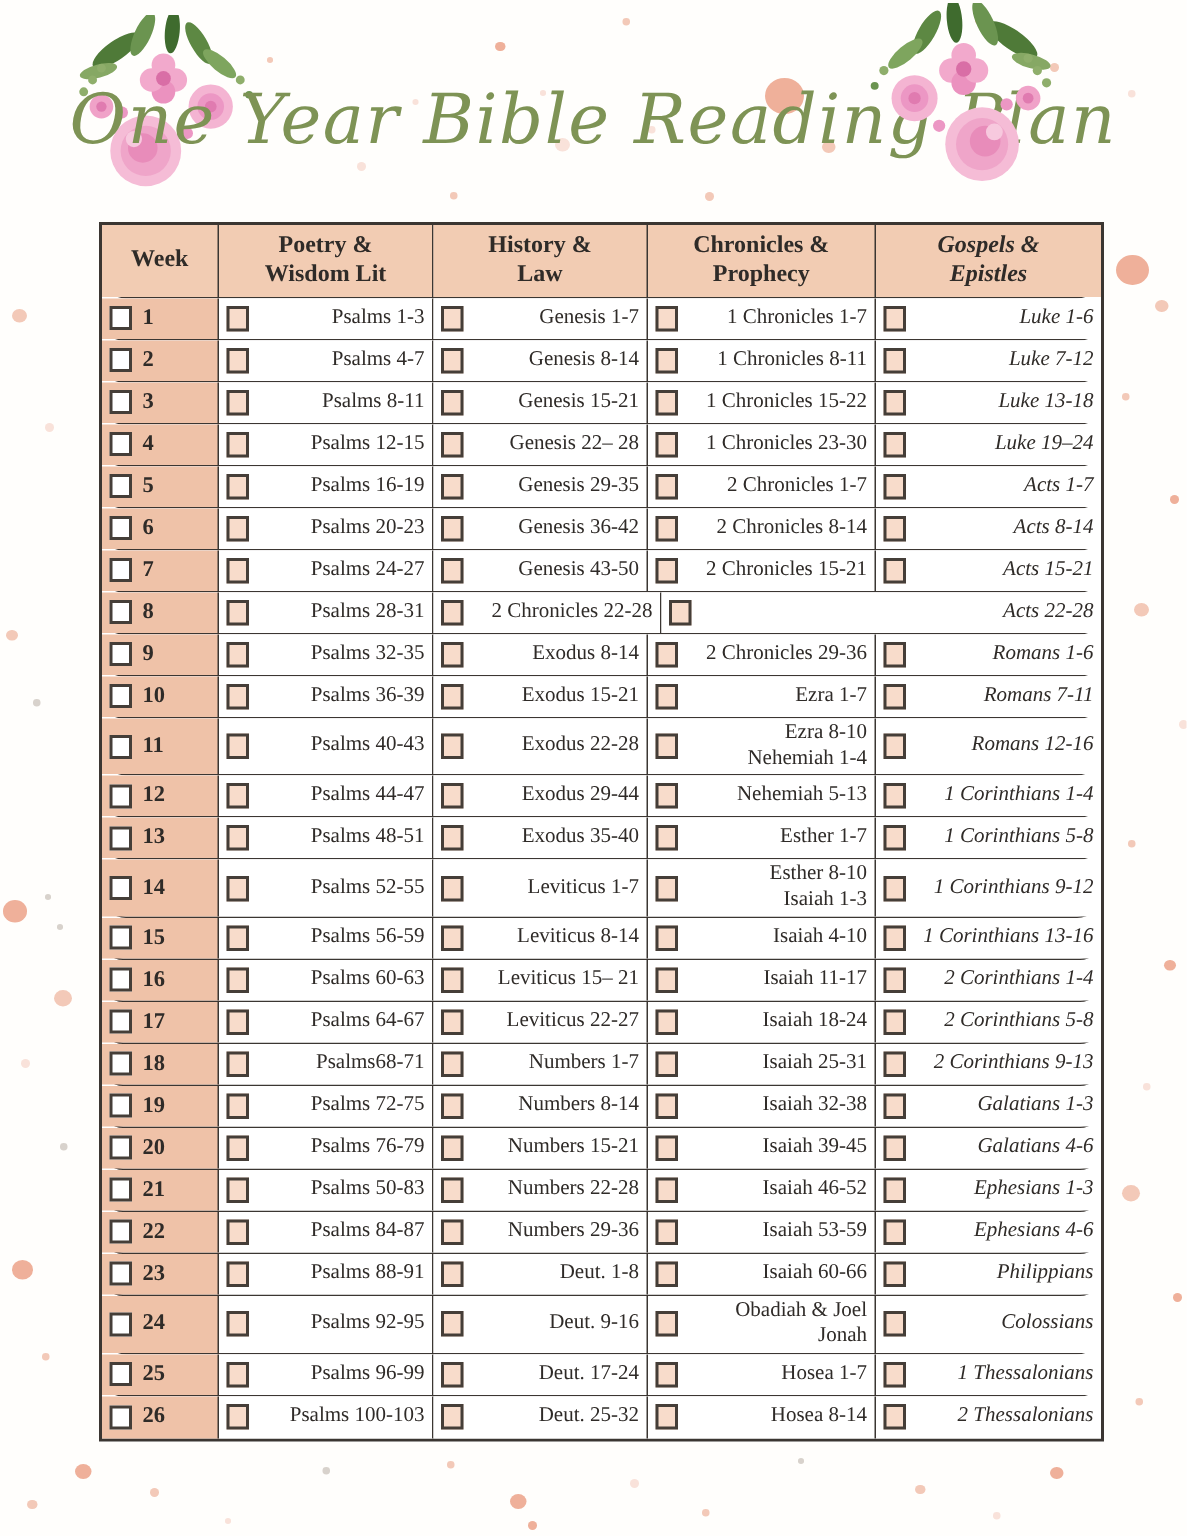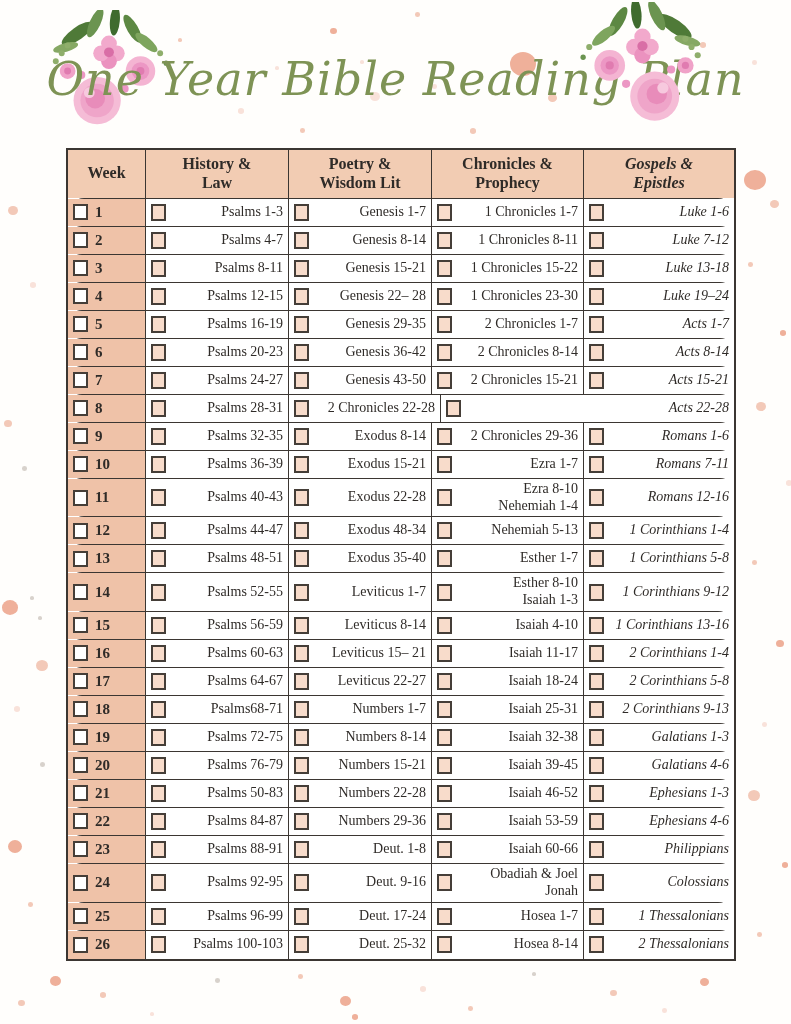--- a/index.html
+++ b/index.html
@@ -183,24 +183,24 @@
           <circle cx="44" cy="66" r="4" fill="#ec97c4"></circle>
             <circle cx="88" cy="80" r="4" fill="#ec97c4"></circle>
         </g>
       </svg>
     </div>
   </div>
 
   <div class="plan-table">
     <div class="tr thead">
       <div class="th c-week">Week</div>
+      <div class="th c-poetry">Poetry &amp;
+Wisdom Lit</div>
       <div class="th c-history">History &amp;
 Law</div>
-      <div class="th c-poetry">Poetry &amp;
-Wisdom Lit</div>
       <div class="th c-chron">Chronicles &amp;
 Prophecy</div>
       <div class="th c-gospel">Gospels &amp;
 Epistles</div>
     </div>
     <div class="tbody" id="rows">
   <div class="tr">
     <div class="td c-week">
       <span class="cb white"></span>
       <span class="week-num">1</span>
@@ -454,21 +454,21 @@
     <div class="td c-week">
       <span class="cb white"></span>
       <span class="week-num">12</span>
     </div>
     <div class="td data c-poetry">
       <span class="cb"></span>
       <span class="cell-text">Psalms 44-47</span>
     </div>
     <div class="td data c-history">
       <span class="cb"></span>
-      <span class="cell-text">Exodus 48-34</span>
+      <span class="cell-text">Exodus 29-44</span>
     </div>
     <div class="td data c-chron">
       <span class="cb"></span>
       <span class="cell-text">Nehemiah 5-13</span>
     </div>
     <div class="td data c-gospel">
       <span class="cb"></span>
       <span class="cell-text">1 Corinthians 1-4</span>
     </div>
   </div>

